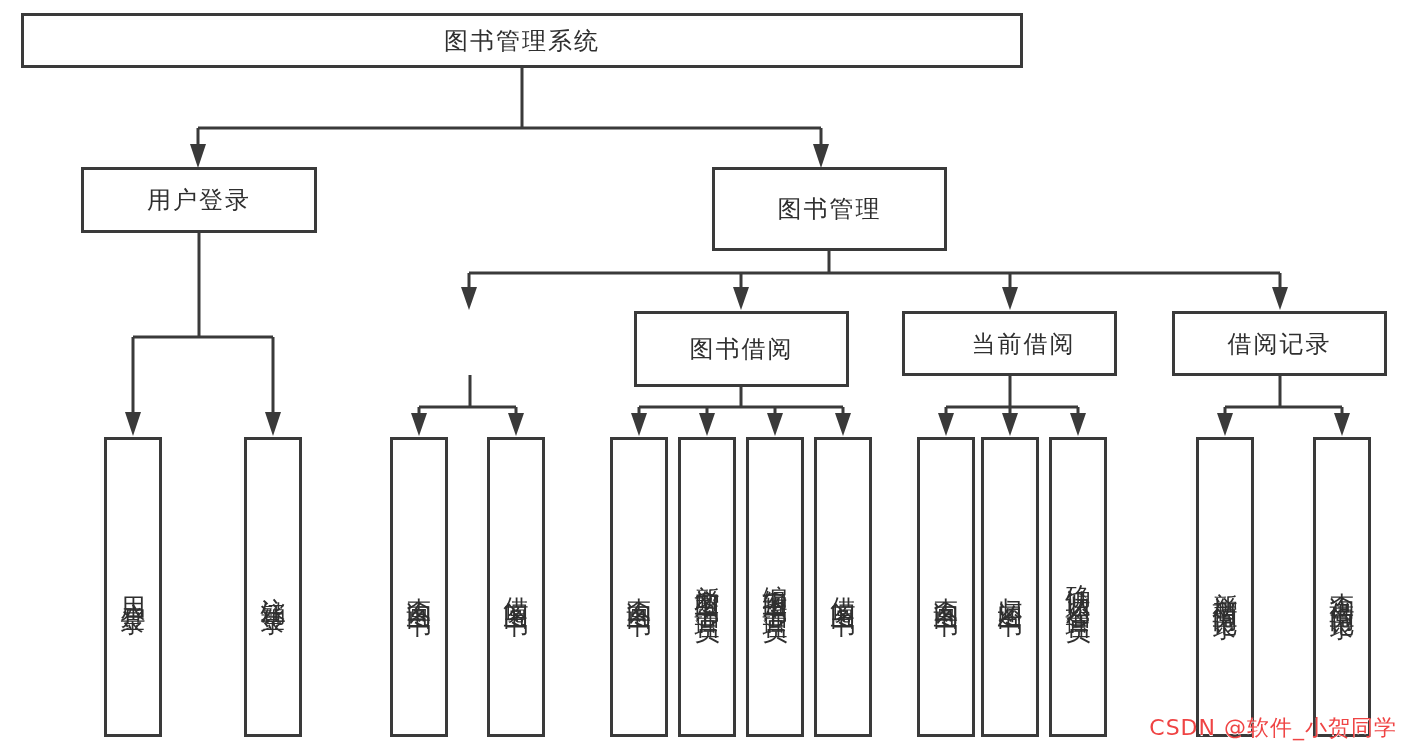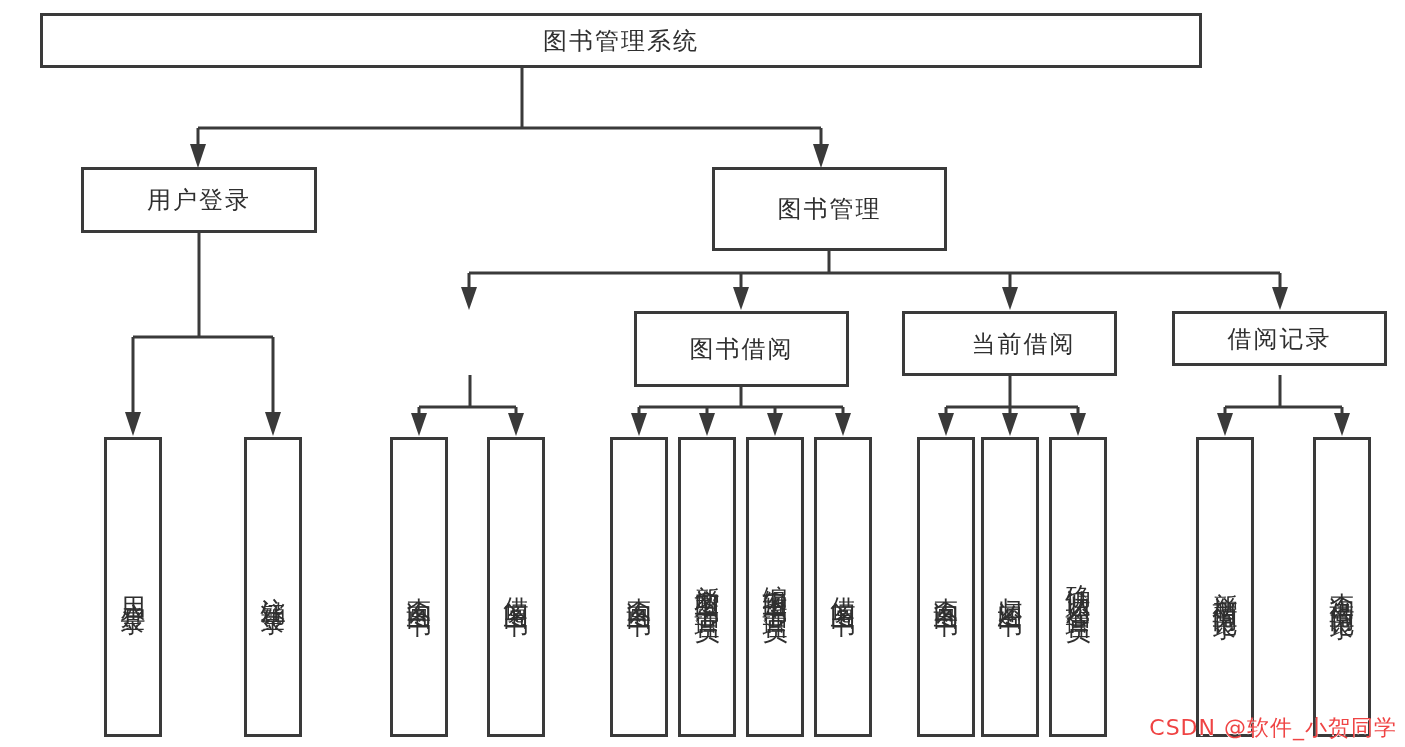--- a/index.html
+++ b/index.html
@@ -62,28 +62,28 @@
     <path d="M1010,375 V407 M946,407 H1078 M946,407 V416 M1010,407 V416 M1078,407 V416"></path>
     <polygon points="938,413 954,413 946,436"></polygon>
     <polygon points="1002,413 1018,413 1010,436"></polygon>
     <polygon points="1070,413 1086,413 1078,436"></polygon>
 
     <path d="M1280,375 V407 M1225,407 H1342 M1225,407 V416 M1342,407 V416"></path>
     <polygon points="1217,413 1233,413 1225,436"></polygon>
     <polygon points="1334,413 1350,413 1342,436"></polygon>
   </svg>
 
-  <div class="node" style="left:21px; top:13px; width:1162px; height:55px;margin-left:19px;">图书管理系统</div>
+  <div class="node" style="left:21px; top:13px; width:1002px; height:55px;">图书管理系统</div>
 
   <div class="node" style="left:81px; top:167px; width:236px; height:66px;">用户登录</div>
   <div class="node" style="left:712px; top:167px; width:235px; height:84px;">图书管理</div>
 
   <div class="node" style="left:634px; top:311px; width:215px; height:76px;">图书借阅</div>
   <div class="node" style="left:902px; top:311px; width:215px; height:65px;padding-left:28px;">当前借阅</div>
-  <div class="node" style="left:1172px; top:311px; width:215px; height:55px;">借阅记录</div>
+  <div class="node" style="left:1172px; top:311px; width:215px; height:65px;">借阅记录</div>
 
   <div class="node node-v" style="left:104px; top:437px; width:58px; height:300px;">用户登录</div>
   <div class="node node-v" style="left:244px; top:437px; width:58px; height:300px;">注销登录</div>
 
   <div class="node node-v" style="left:390px; top:437px; width:58px; height:300px;">查询图书</div>
   <div class="node node-v" style="left:487px; top:437px; width:58px; height:300px;">借阅图书</div>
 
   <div class="node node-v" style="left:610px; top:437px; width:58px; height:300px;">查询图书</div>
   <div class="node node-v" style="left:678px; top:437px; width:58px; height:300px;">新增图书（管理员）</div>
   <div class="node node-v" style="left:746px; top:437px; width:58px; height:300px;">编辑图书（管理员）</div>

